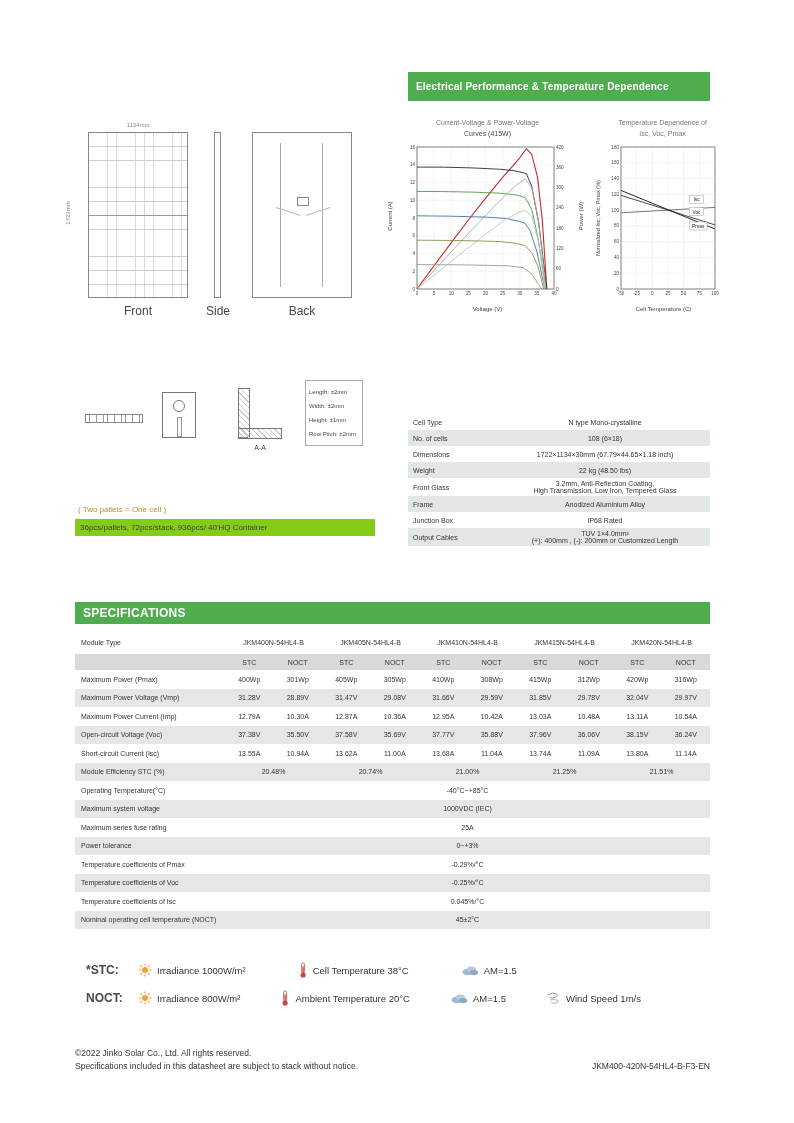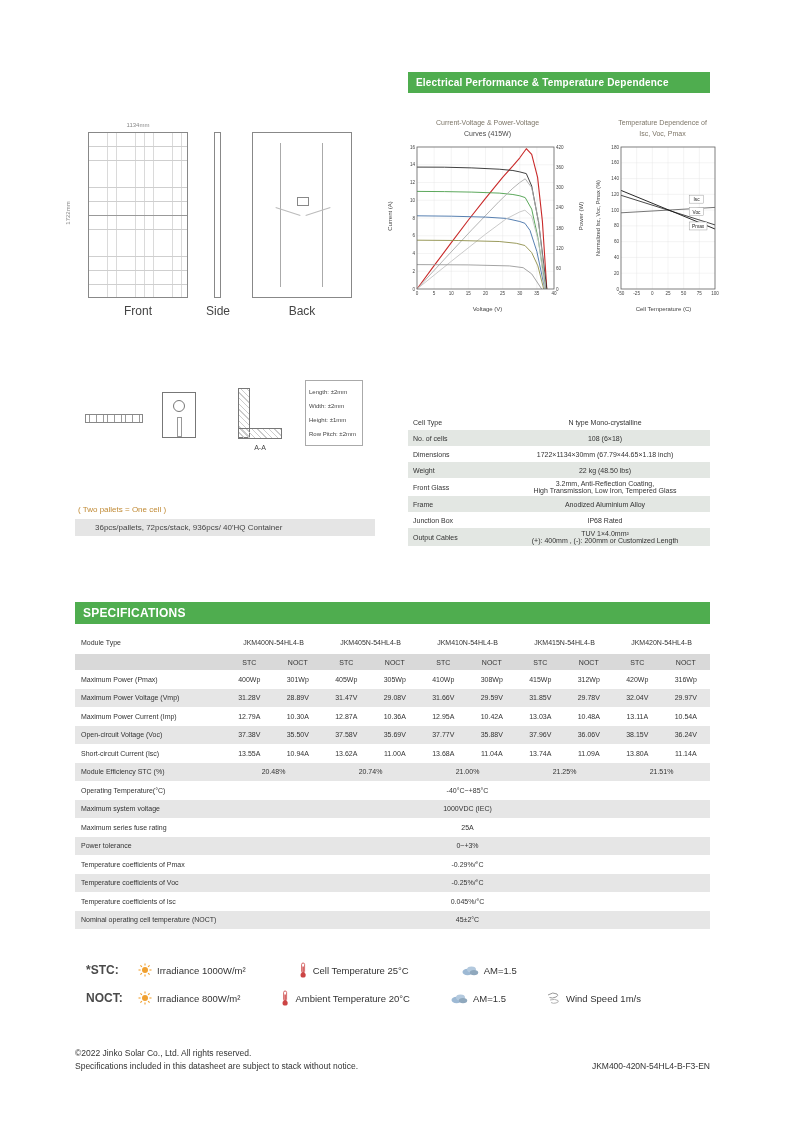--- a/index.html
+++ b/index.html
@@ -34,21 +34,21 @@
     background:repeating-linear-gradient(45deg,transparent 0 3px,#ccc 3px 4px);}
   .tolbox{position:absolute;left:305px;top:380px;width:58px;height:66px;border:1px solid #aaa;padding:4px 3px;font-size:6px;color:#444;line-height:14px;}
   
   .mech{position:absolute;left:408px;top:414px;width:302px;font-size:7px;color:#333;}
   .mrow{display:flex;min-height:16px;align-items:stretch;}
   .mrow.shade{background:#e3e7e3;}
   .mlabel{width:92px;display:flex;align-items:center;padding-left:5px;}
   .mvalue{width:210px;display:flex;align-items:center;justify-content:center;text-align:center;white-space:pre-line;padding:2px 0;}
   
   .pack-note{position:absolute;left:78px;top:505px;font-size:8px;color:#c08a35;}
-  .pack-detail{position:absolute;left:75px;top:519px;width:300px;height:17px;background:#e5e5e5;font-size:8px;color:#444;line-height:17px;padding-left:20px;}
+  .pack-detail{position:absolute;left:75px;top:519px;width:300px;height:17px;background:#84cc16;font-size:8px;color:#444;line-height:17px;padding-left:5px;}
   
   .specs{position:absolute;left:75px;top:630px;width:635px;font-size:7px;color:#333;}
   .srow{display:flex;height:18.5px;align-items:center;}
   .srow.shade{background:#e6e6e6;}
   .srow.module-row{height:24px;}
   .srow.cond-head{height:16px;background:#d9d9d9;}
   .slabel{width:150px;padding-left:6px;}
   .smodel{width:97px;text-align:center;}
   .scond{width:48.5px;text-align:center;}
   .sfull{width:485px;text-align:center;}
@@ -58,21 +58,21 @@
   .cond-item{display:inline-flex;align-items:center;gap:5px;font-size:9.5px;color:#333;margin-right:52px;}
   .cond-row.noct .cond-item{margin-right:40px;}
   
   .foot{position:absolute;font-size:8.5px;color:#333;}
 </style>
 </head>
 <body>
 
 <div class="page">
 
-  <div class="gbar" style="left:408px;top:72px;width:302px;height:21px;font-size:10px;">
+  <div class="gbar" style="left:408px;top:72px;width:302px;height:29px;font-size:10px;">
       <span>Electrical Performance &amp; Temperature Dependence</span>
     </div>
 
   <div class="dimtxt" style="left:88px;top:122px;width:100px;">1134mm</div>
   <div class="dimtxt vrot" style="left:48px;top:210px;width:40px;">1722mm</div>
   <div class="panel-front">
       <div class="mid"></div>
     </div>
   <div class="panel-side"></div>
   <div class="panel-back">
@@ -408,21 +408,21 @@
           </g>
         </svg>
       <span>Irradiance 1000W/m²</span>
     </span>
     <span class="cond-item">
       <svg width="10" height="16" viewBox="0 0 10 16">
           <rect x="3.6" y="1" width="3" height="10" rx="1.5" fill="#fff" stroke="#cc4444" stroke-width="0.8"></rect>
           <rect x="4.4" y="4.5" width="1.4" height="7" fill="#cc4444"></rect>
           <circle cx="5.1" cy="13" r="2.6" fill="#cc4444"></circle>
         </svg>
-      <span>Cell Temperature 25°C</span>
+      <span>Cell Temperature 38°C</span>
     </span>
     <span class="cond-item">
       <svg width="18" height="12" viewBox="0 0 18 12">
           <ellipse cx="6.5" cy="8" rx="5" ry="3.3" fill="#9db9d4"></ellipse>
           <ellipse cx="10.5" cy="5.5" rx="4.5" ry="3.1" fill="#b3c9de"></ellipse>
           <ellipse cx="13" cy="8.6" rx="4.2" ry="2.7" fill="#8fa8bd"></ellipse>
         </svg>
       <span>AM=1.5</span>
     </span>
   </div>

